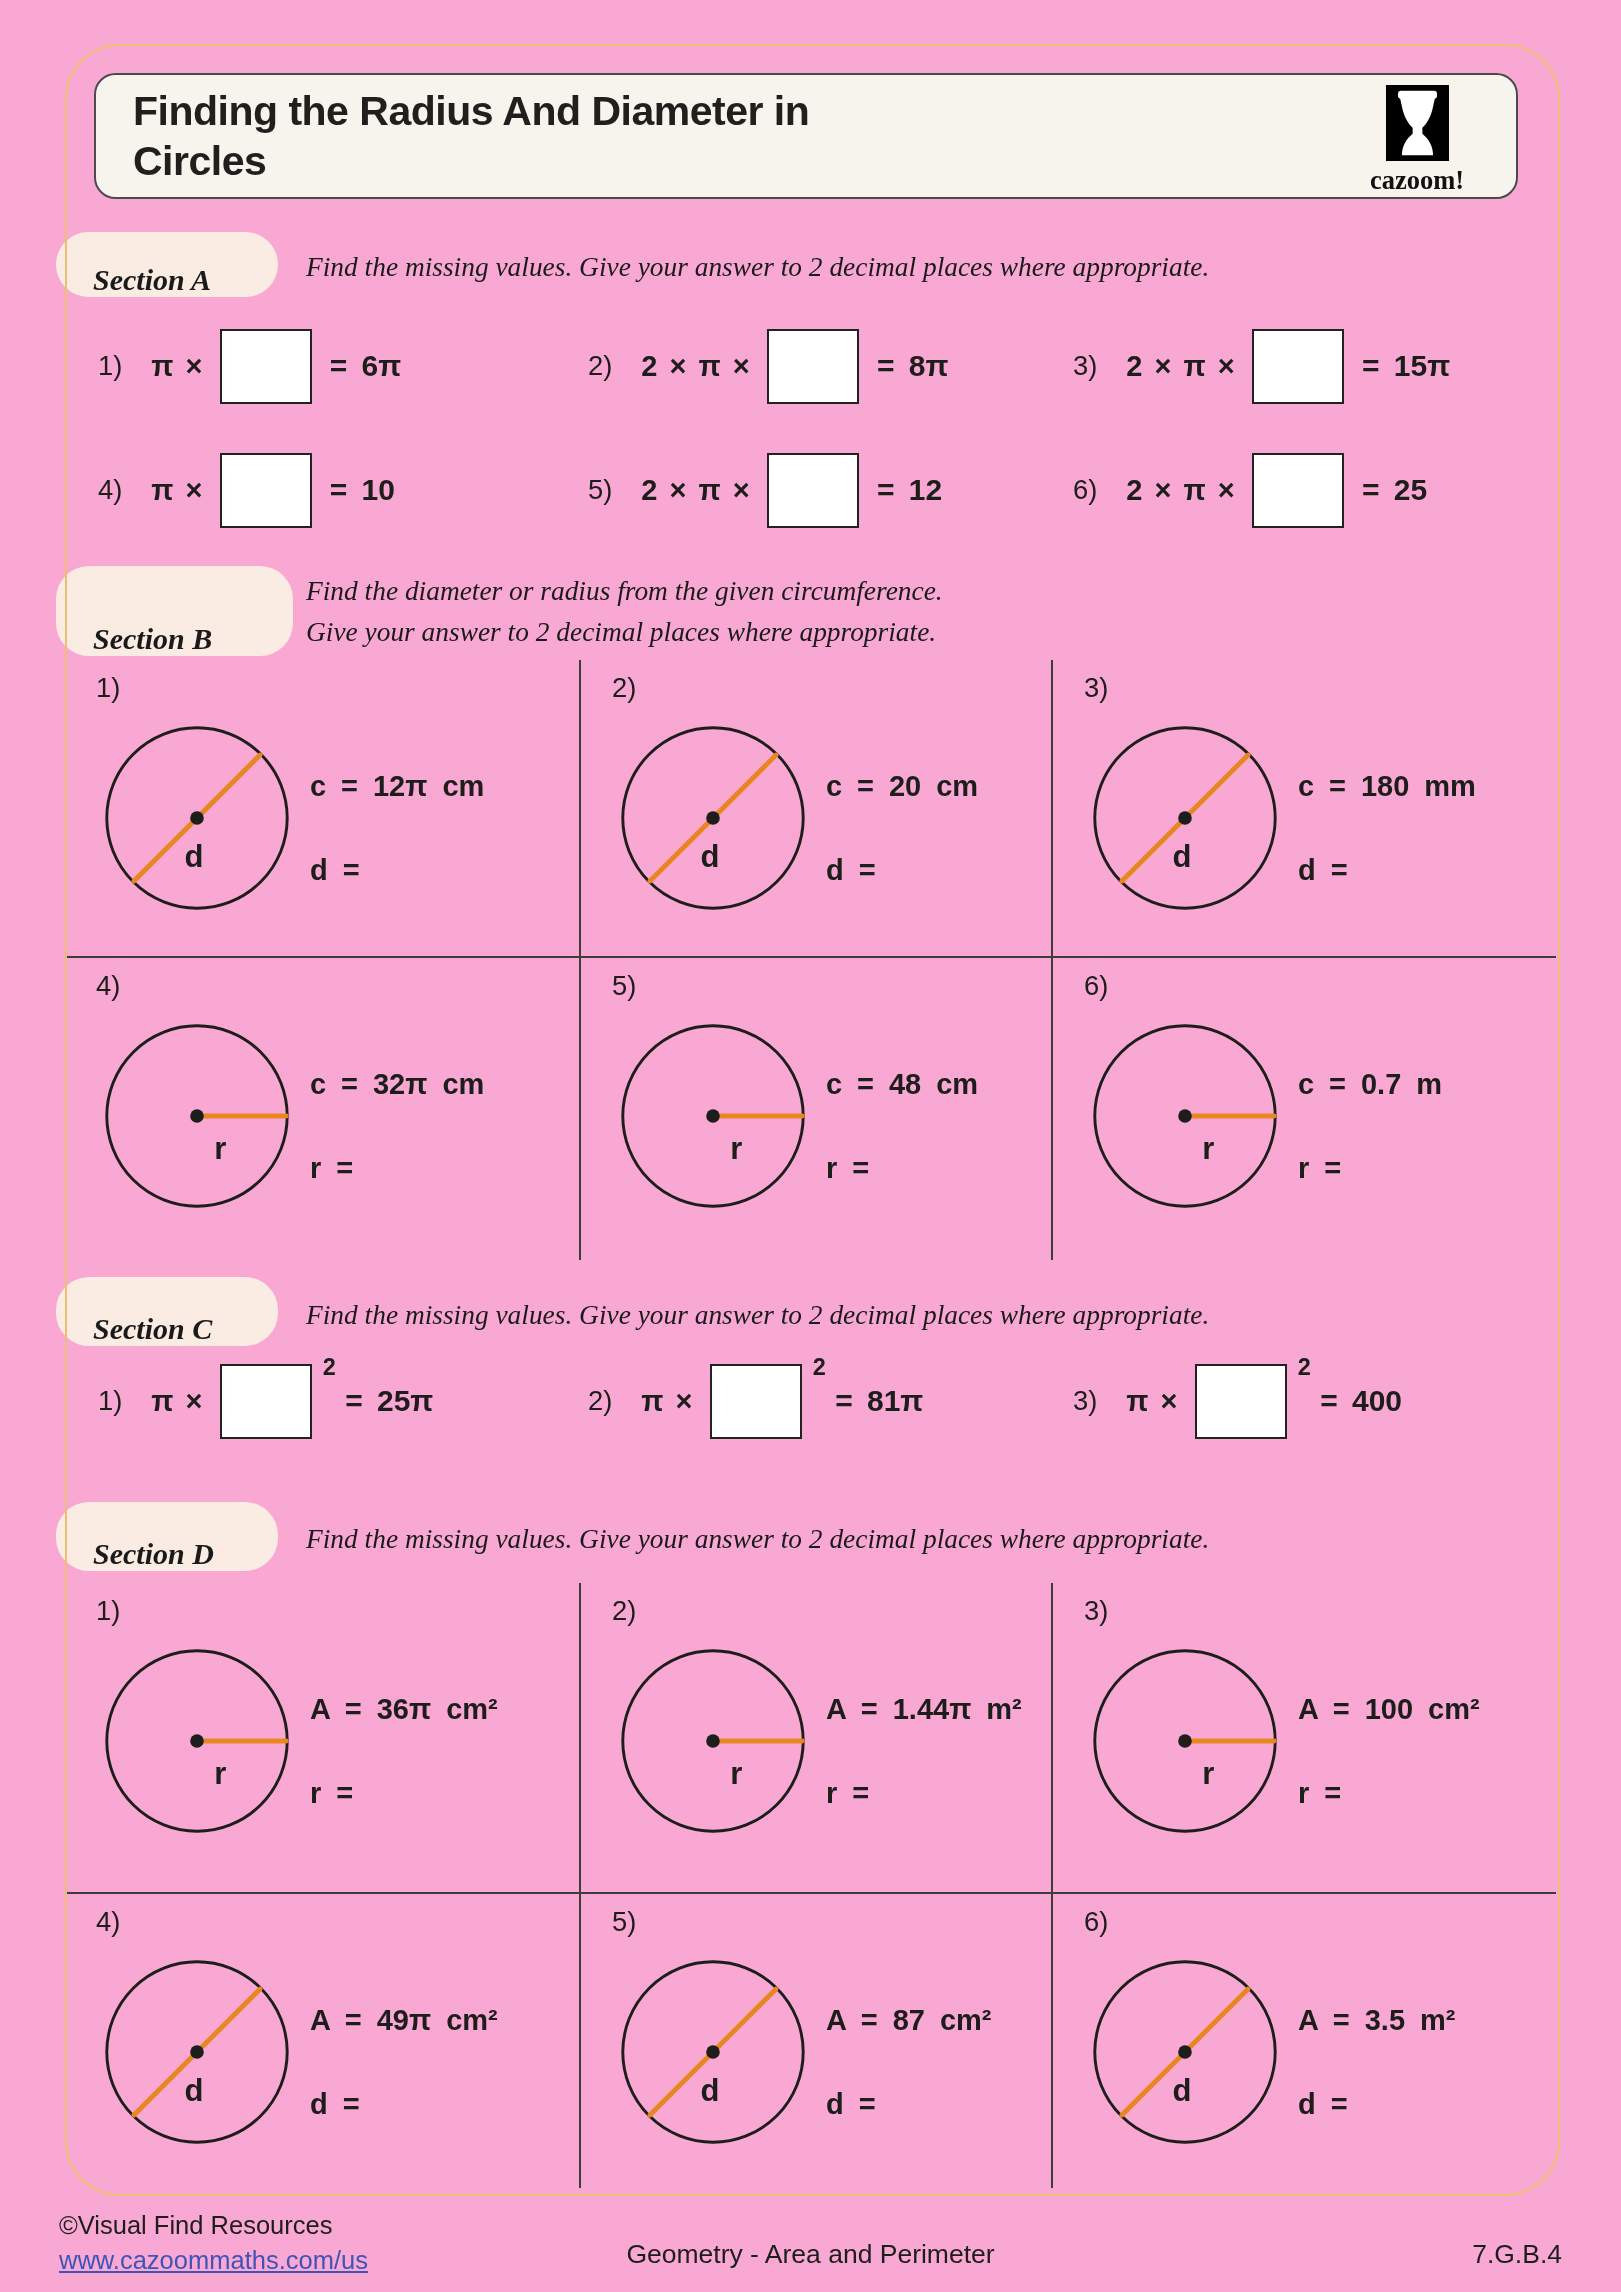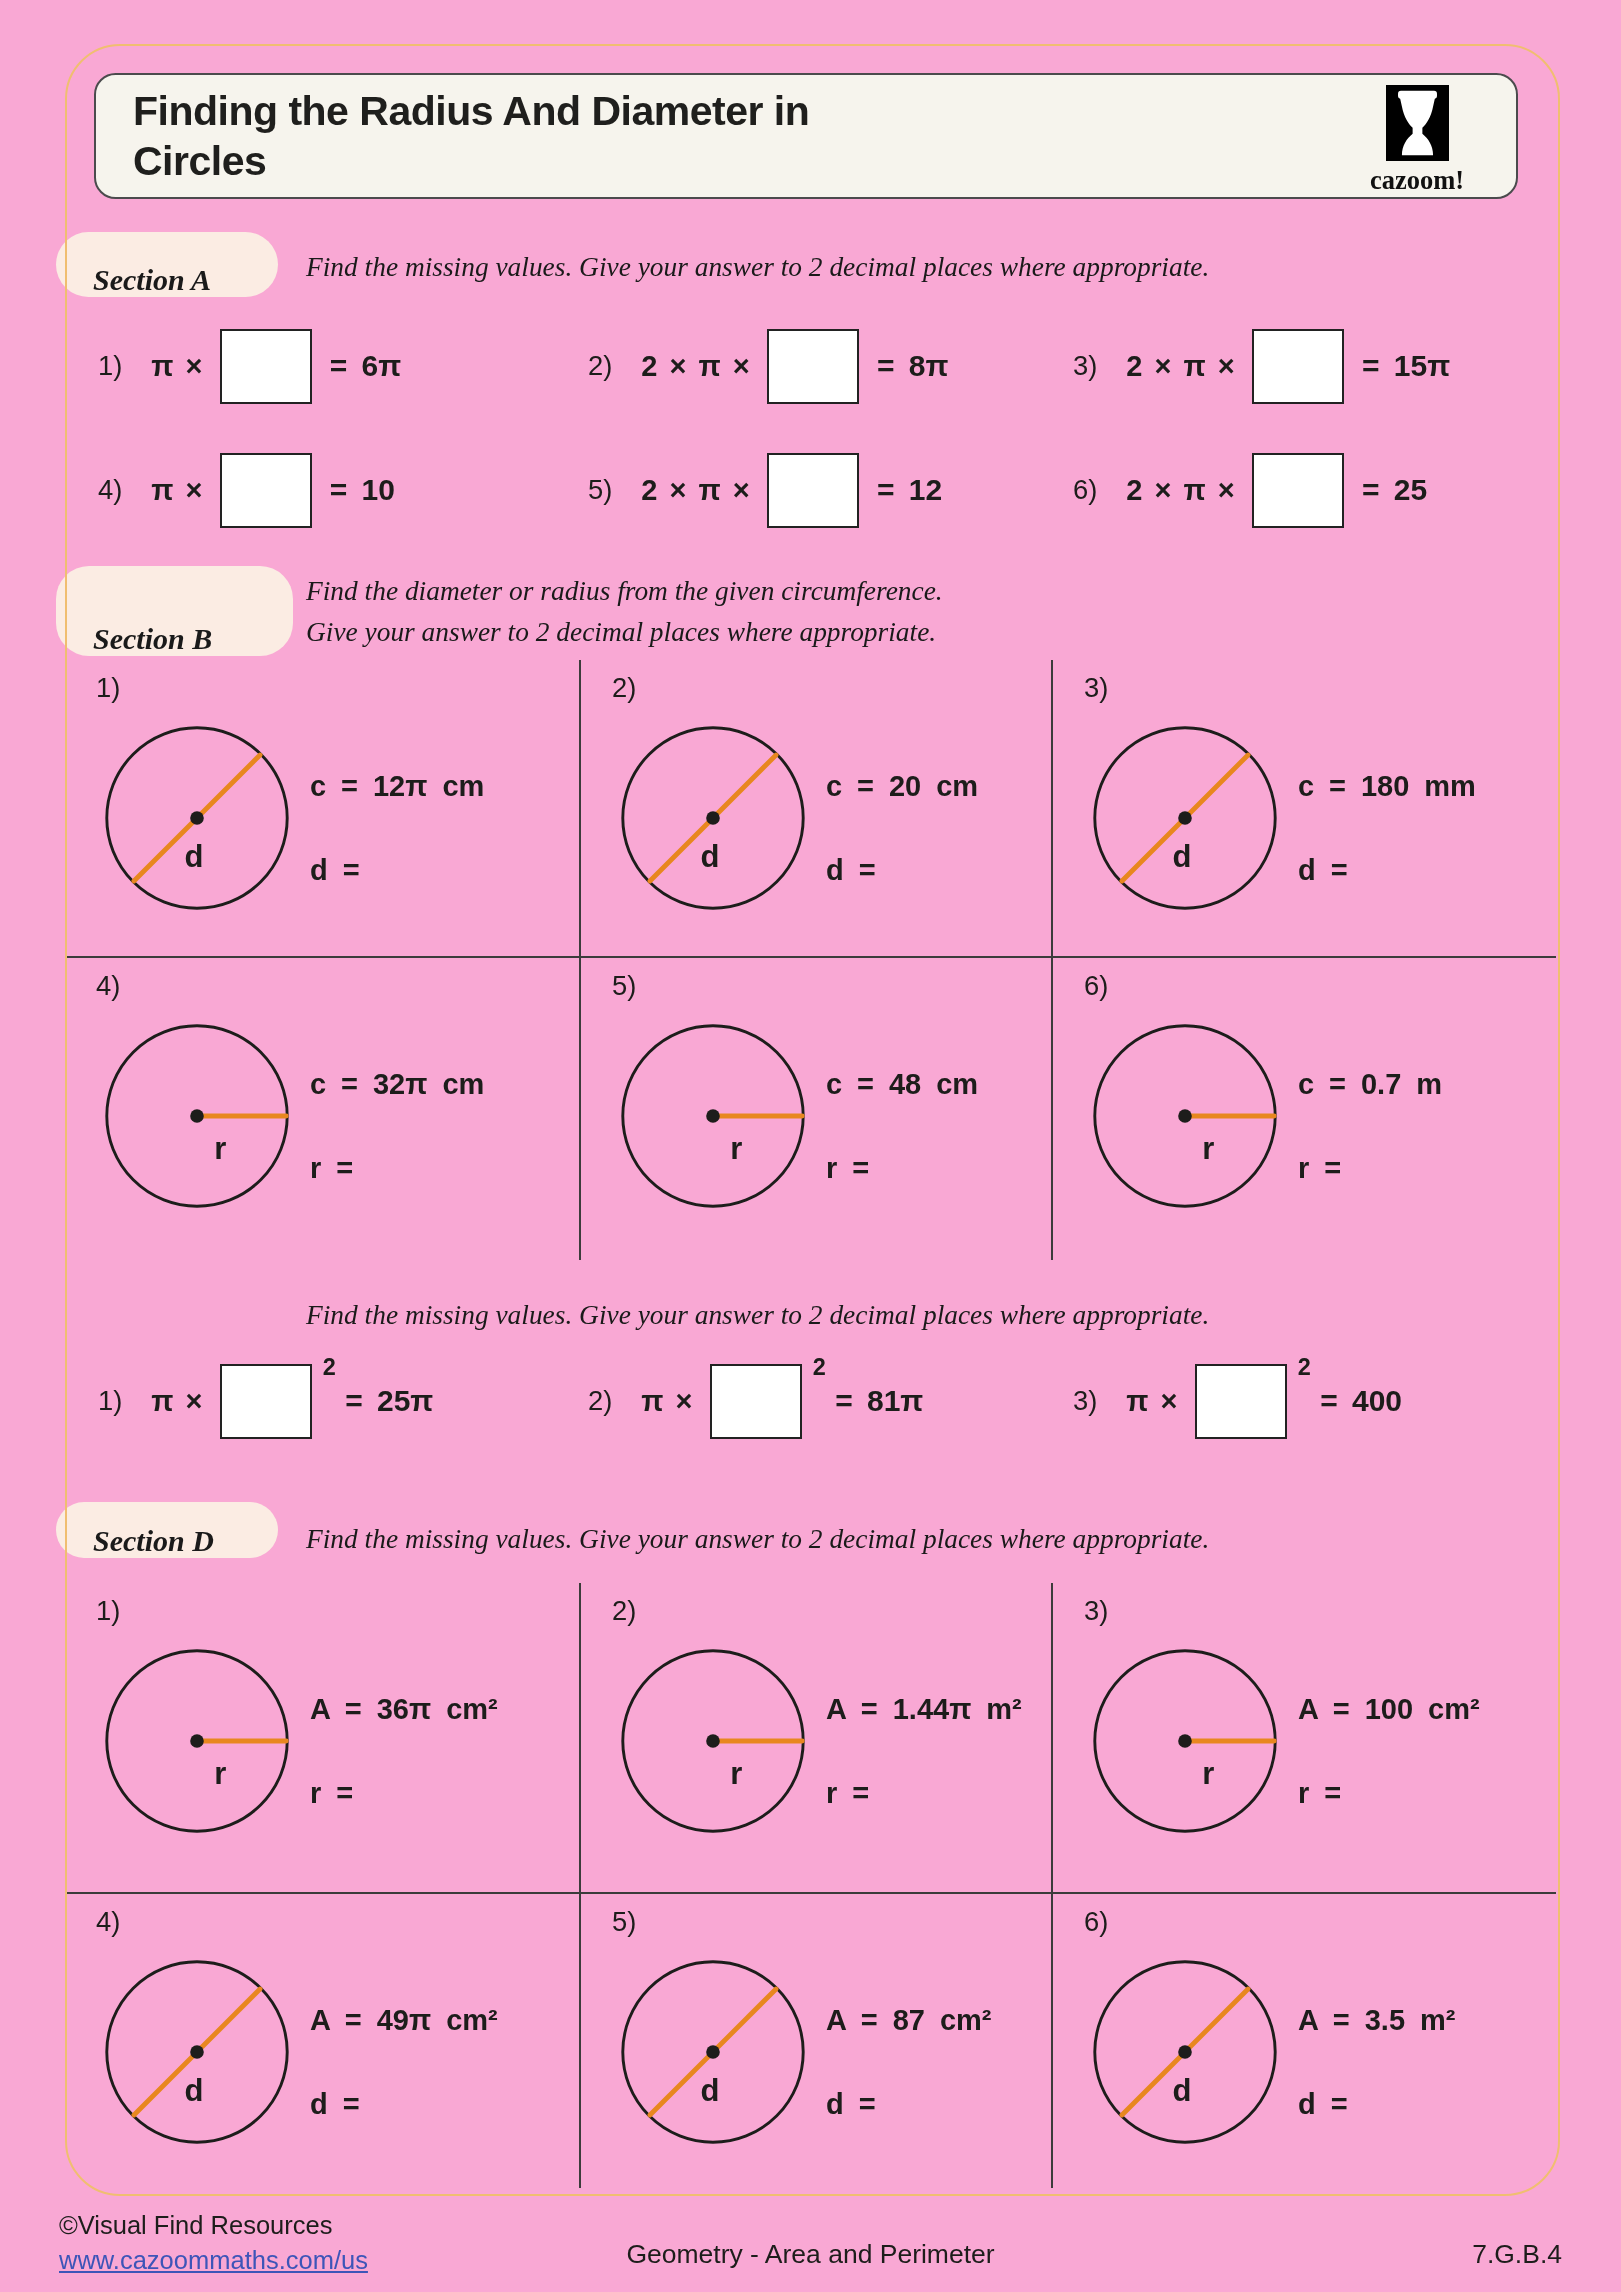--- a/index.html
+++ b/index.html
@@ -200,20 +200,23 @@
           <line class="c-line" x1="100" y1="100" x2="192" y2="100"></line>
           <circle class="c-dot" cx="100" cy="100" r="7"></circle>
           <text class="c-label" x="124" y="144">r</text>
         </svg>
         <span class="cell-given">c = 0.7 m</span>
         <span class="cell-find">r =</span>
       </div>
     </div>
   </div>
 
+  <div class="pill" style="left:56px;top:1277px;width:222px;height:69px;">
+    <span>Section C</span>
+  </div>
   <div class="instr" style="left:306px;top:1295px;">Find the missing values.  Give your answer to 2 decimal places where appropriate.</div>
 
   <div class="problem" style="left:98px;top:1364px;">
     <span class="p-num">1)</span>
     <span class="p-lhs">π ×</span>
     <span class="boxwrap">
       <span class="abox" style="display:inline-block;vertical-align:middle;"></span>
       <span class="sup">2</span>
     </span>
     <span class="p-rhs" style="margin-left:33px;">= 25π</span>
@@ -230,21 +233,21 @@
   <div class="problem" style="left:1073px;top:1364px;">
     <span class="p-num">3)</span>
     <span class="p-lhs">π ×</span>
     <span class="boxwrap">
       <span class="abox" style="display:inline-block;vertical-align:middle;"></span>
       <span class="sup">2</span>
     </span>
     <span class="p-rhs" style="margin-left:33px;">= 400</span>
   </div>
 
-  <div class="pill" style="left:56px;top:1502px;width:222px;height:56px;">
+  <div class="pill" style="left:56px;top:1502px;width:222px;height:69px;">
     <span>Section D</span>
   </div>
   <div class="instr" style="left:306px;top:1519px;">Find the missing values.  Give your answer to 2 decimal places where appropriate.</div>
 
   <div class="grid" style="top:1583px;">
     <div class="grow first" style="height:309px;">
       <div class="gcell c1">
         <span class="cell-num">1)</span>
         <svg class="cell-svg" viewBox="0 0 200 200">
           <circle class="c-outline" cx="100" cy="100" r="93"></circle>

